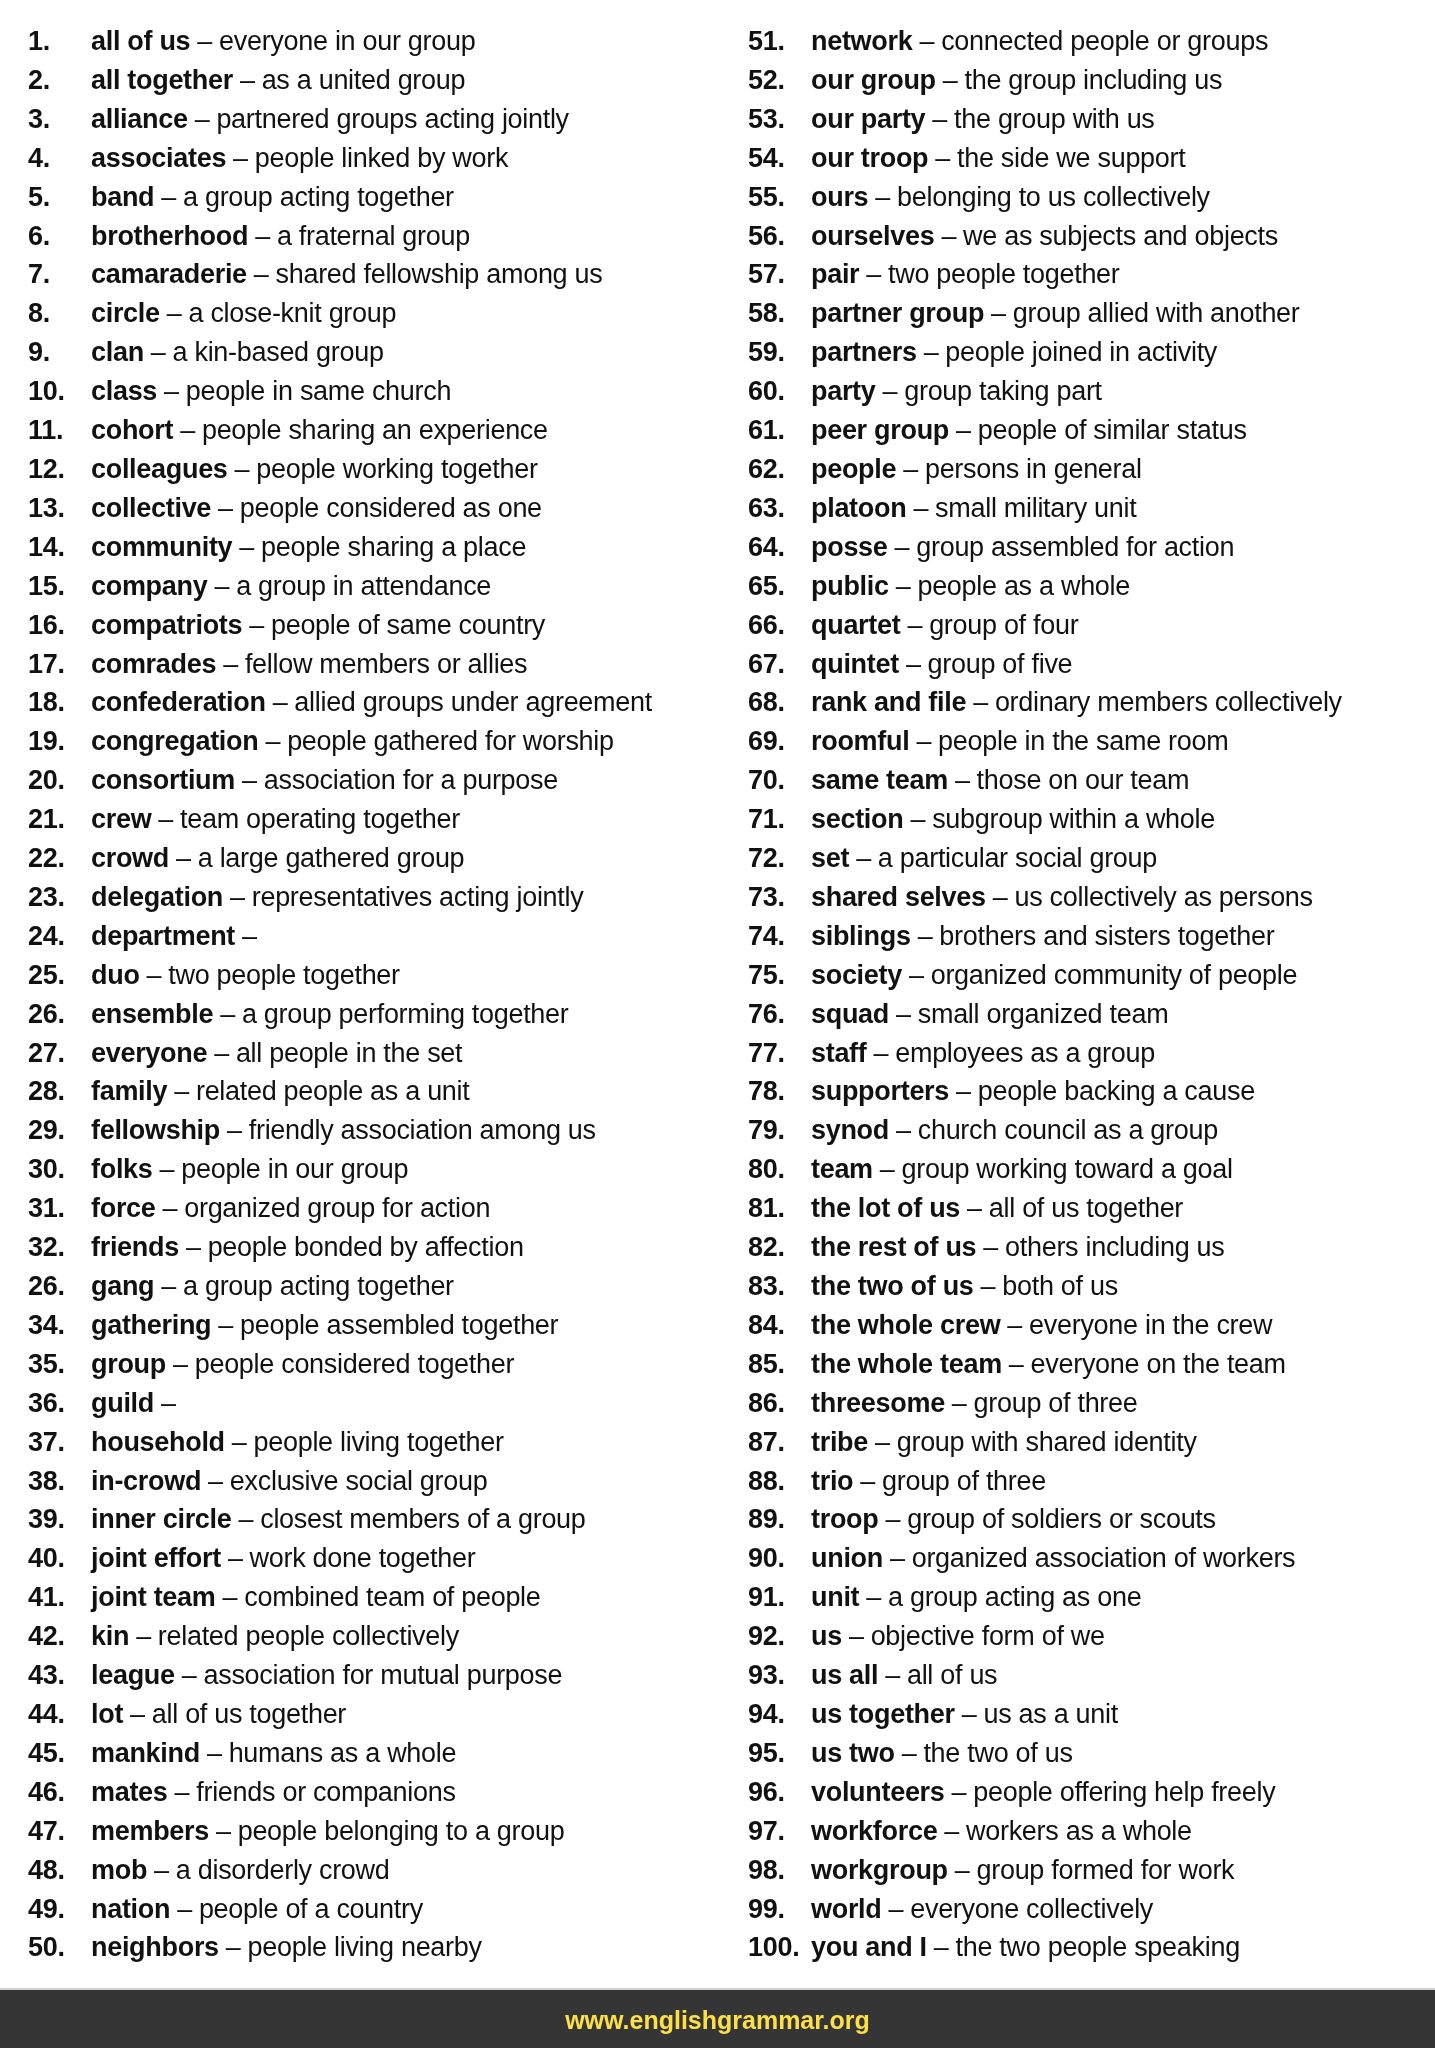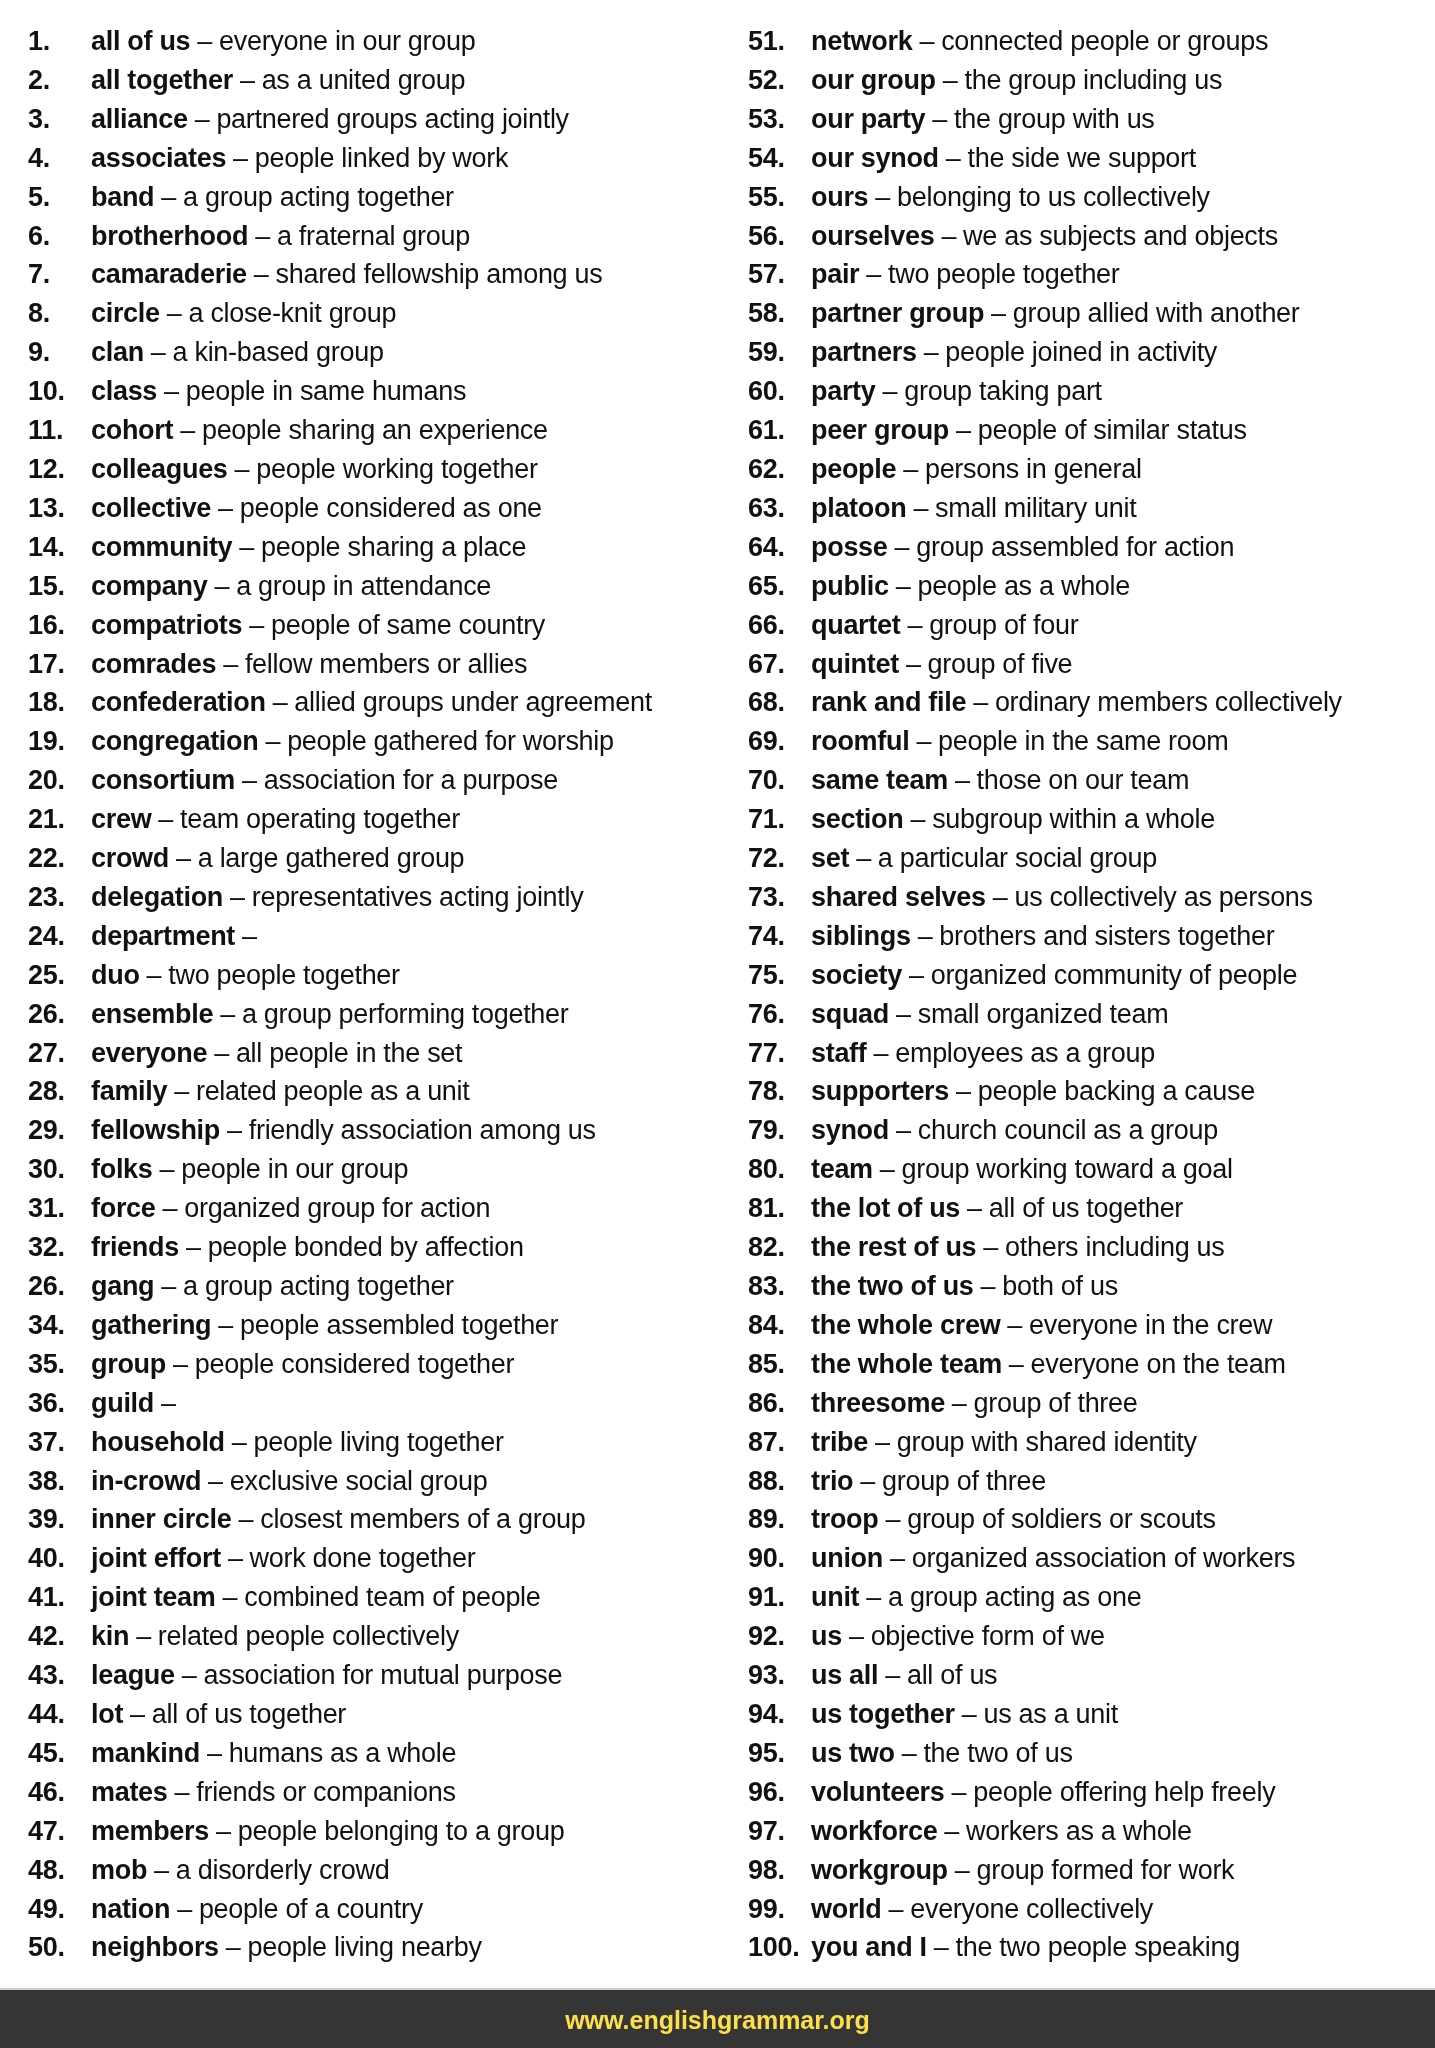--- a/index.html
+++ b/index.html
@@ -93,21 +93,21 @@
     <div class="item left">
       <span class="num">9.</span>
       <span class="term">clan</span>
       <span class="sep">–</span>
       <span class="def">a kin-based group</span>
     </div>
     <div class="item left">
       <span class="num">10.</span>
       <span class="term">class</span>
       <span class="sep">–</span>
-      <span class="def">people in same humans</span>
+      <span class="def">people in same church</span>
     </div>
     <div class="item left">
       <span class="num">11.</span>
       <span class="term">cohort</span>
       <span class="sep">–</span>
       <span class="def">people sharing an experience</span>
     </div>
     <div class="item left">
       <span class="num">12.</span>
       <span class="term">colleagues</span>
@@ -353,21 +353,21 @@
       <span class="def">the group including us</span>
     </div>
     <div class="item right">
       <span class="num">53.</span>
       <span class="term">our party</span>
       <span class="sep">–</span>
       <span class="def">the group with us</span>
     </div>
     <div class="item right">
       <span class="num">54.</span>
-      <span class="term">our synod</span>
+      <span class="term">our troop</span>
       <span class="sep">–</span>
       <span class="def">the side we support</span>
     </div>
     <div class="item right">
       <span class="num">55.</span>
       <span class="term">ours</span>
       <span class="sep">–</span>
       <span class="def">belonging to us collectively</span>
     </div>
     <div class="item right">

